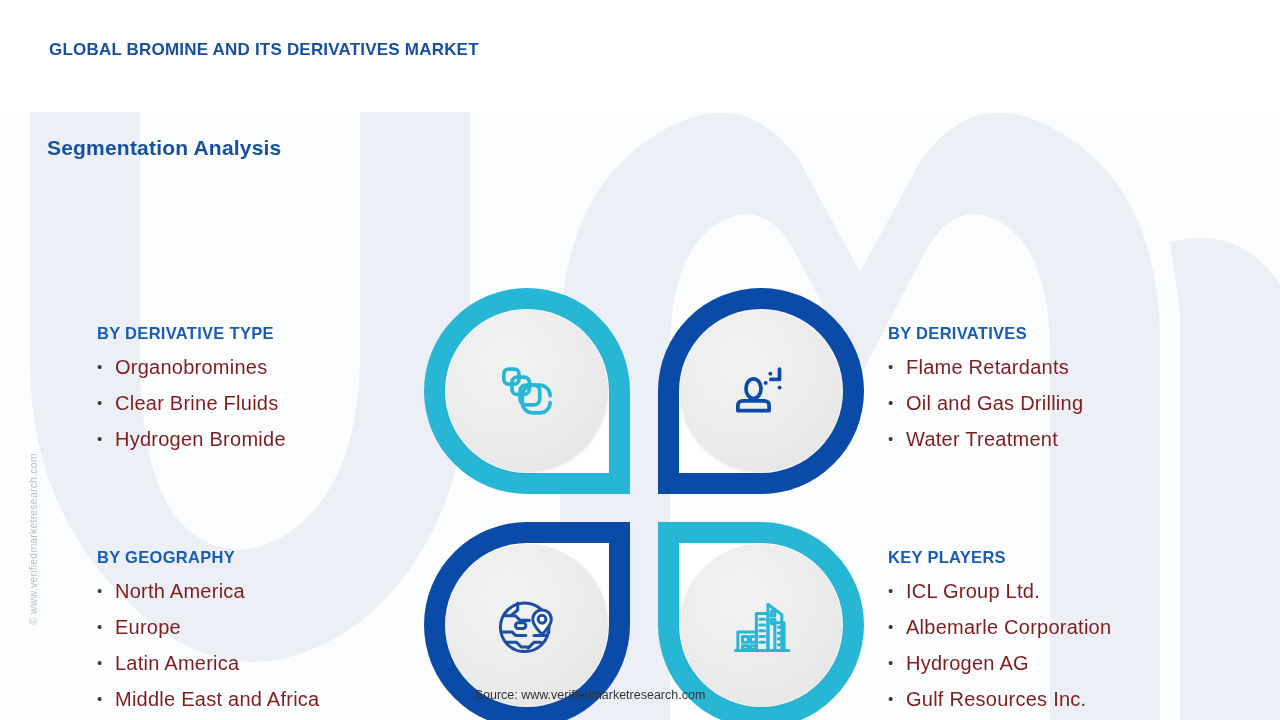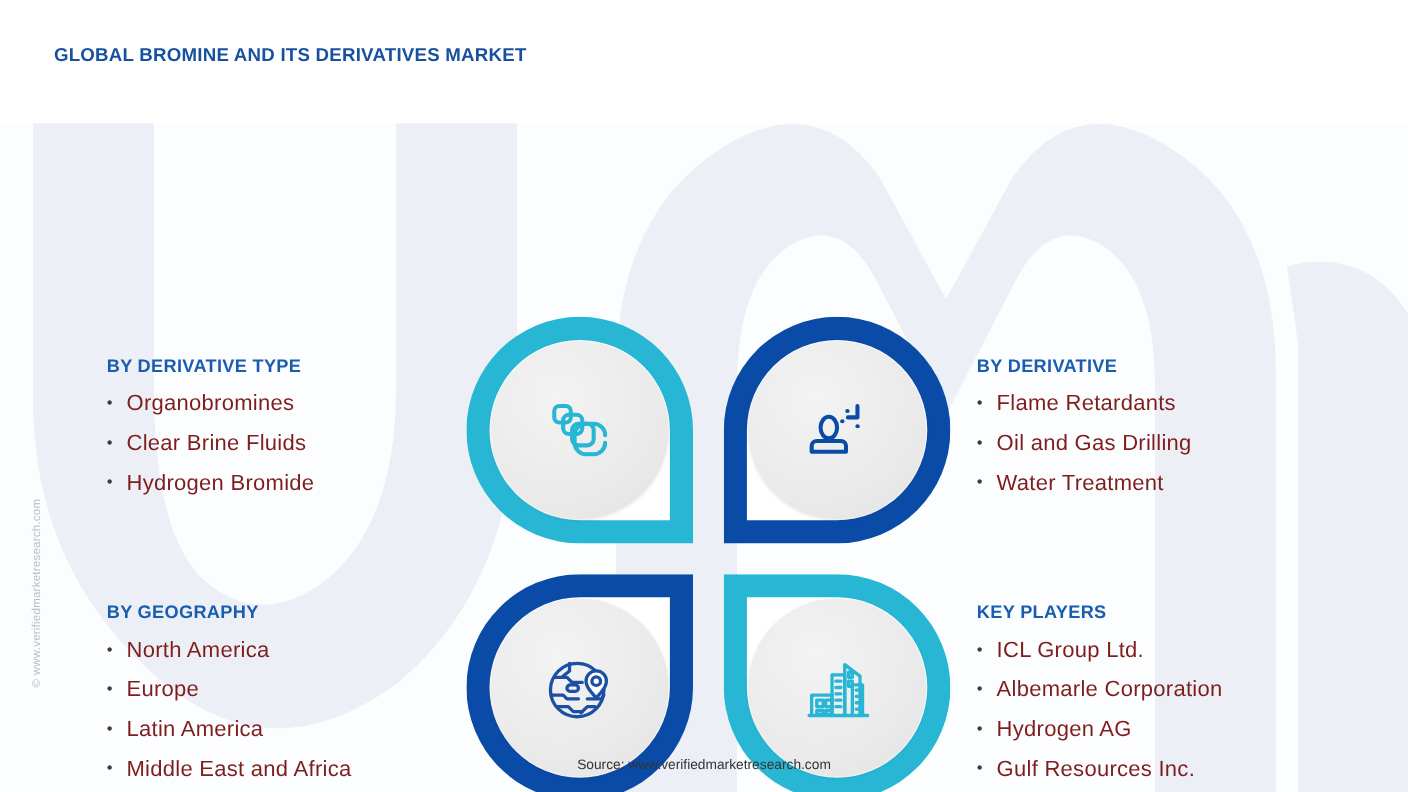--- a/index.html
+++ b/index.html
@@ -84,21 +84,21 @@
   }
   .quad-icon { width:74px; height:74px; display:block; }
 
   #quad-tl { left:0;   top:0; }
   #quad-tr { left:234px; top:0; }
   #quad-bl { left:0;   top:234px; }
   #quad-br { left:234px; top:234px; }
 
   
   #footer {
-    position:absolute; left:0; bottom:18px; width:1280px; text-align:center;
+    position:absolute; left:0; bottom:18px; width:1180px; text-align:center;
     font-size:12.5px; color:#343434; z-index:7;
   }
 </style>
 </head>
 <body>
 
 <div id="header">
   <div id="page-title">GLOBAL BROMINE AND ITS DERIVATIVES MARKET</div>
 
 </div>
@@ -110,20 +110,21 @@
       <path d="M30 -40 L30 260 Q30 420 150 520 Q250 600 360 520 Q470 430 470 250 L470 -40 L360 -40
                L360 250 Q360 380 290 430 Q230 470 180 420 Q140 375 140 250 L140 -40 Z"></path>
       <path d="M560 620 L560 240 Q560 90 660 30 Q745 -20 800 60 L860 170 L920 60
                Q975 -20 1060 30 Q1160 90 1160 240 L1160 620 L1050 620 L1050 250
                Q1050 150 1000 120 Q955 95 925 150 L860 275 L795 150 Q765 95 720 120
                Q670 150 670 250 L670 620 Z"></path>
       <path d="M1170 140 Q1250 120 1290 200 L1290 620 L1180 620 L1180 210 Z"></path>
     </g>
   </svg>
 
+  <div style="position:absolute;left:47px;top:24px;font-size:21px;font-weight:bold;color:#17509e;letter-spacing:0.2px;z-index:5;">Segmentation Analysis</div>
 
   <div id="side-watermark">© www.verifiedmarketresearch.com</div>
 
   <div class="section" id="sec-derivative">
     <div class="section-title">BY DERIVATIVE TYPE</div>
     <div class="bullet-row">
       <span class="bullet-dot">•</span>
       <span class="bullet-text">Organobromines</span>
     </div>
     <div class="bullet-row">
@@ -150,21 +151,21 @@
       <span class="bullet-dot">•</span>
       <span class="bullet-text">Latin America</span>
     </div>
     <div class="bullet-row">
       <span class="bullet-dot">•</span>
       <span class="bullet-text">Middle East and Africa</span>
     </div>
   </div>
 
   <div class="section" id="sec-application">
-    <div class="section-title">BY DERIVATIVE</div>
+    <div class="section-title">BY DERIVATIVES</div>
     <div class="bullet-row">
       <span class="bullet-dot">•</span>
       <span class="bullet-text">Flame Retardants</span>
     </div>
     <div class="bullet-row">
       <span class="bullet-dot">•</span>
       <span class="bullet-text">Oil and Gas Drilling</span>
     </div>
     <div class="bullet-row">
       <span class="bullet-dot">•</span>

